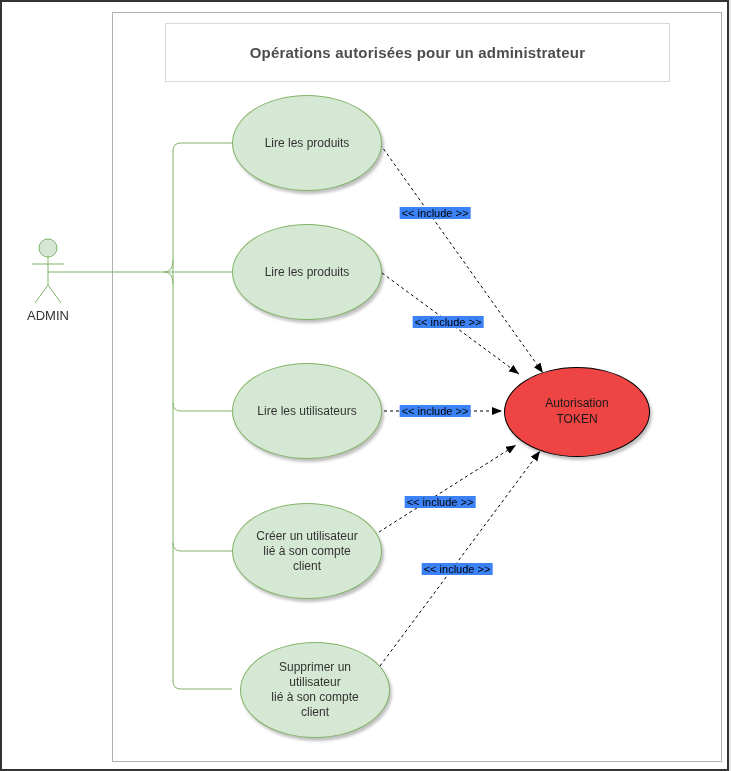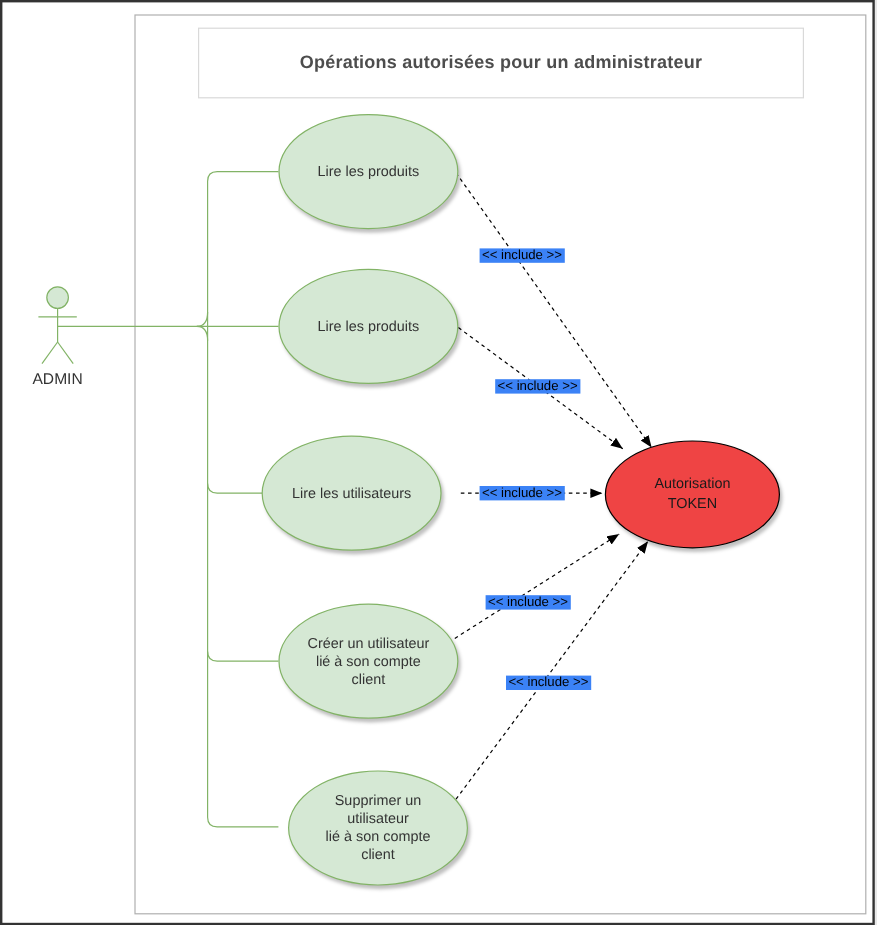--- a/index.html
+++ b/index.html
@@ -28,21 +28,21 @@
   .usecase{
     position:absolute;width:150px;height:96px;border-radius:50%;
     box-sizing:border-box;
     background:#d5e8d4;border:1px solid #82b366;
     box-shadow:2px 3px 3px rgba(0,0,0,0.25);
     display:flex;align-items:center;justify-content:center;text-align:center;
     font-size:12px;color:#333;line-height:1.25;white-space:pre-line;
   }
   .uc1{left:230px;top:93px;}
   .uc2{left:230px;top:222px;}
-  .uc3{left:216px;top:361px;}
+  .uc3{left:230px;top:361px;}
   .uc4{left:230px;top:501px;}
   .uc5{left:238px;top:640px;}
   .token{
     position:absolute;left:502px;top:365px;width:146px;height:90px;border-radius:50%;
     box-sizing:border-box;
     background:#ef4444;border:1px solid #000000;
     box-shadow:2px 3px 3px rgba(0,0,0,0.25);
     display:flex;align-items:center;justify-content:center;text-align:center;
     font-size:12px;color:#1a1a1a;line-height:1.3;white-space:pre-line;
   }

